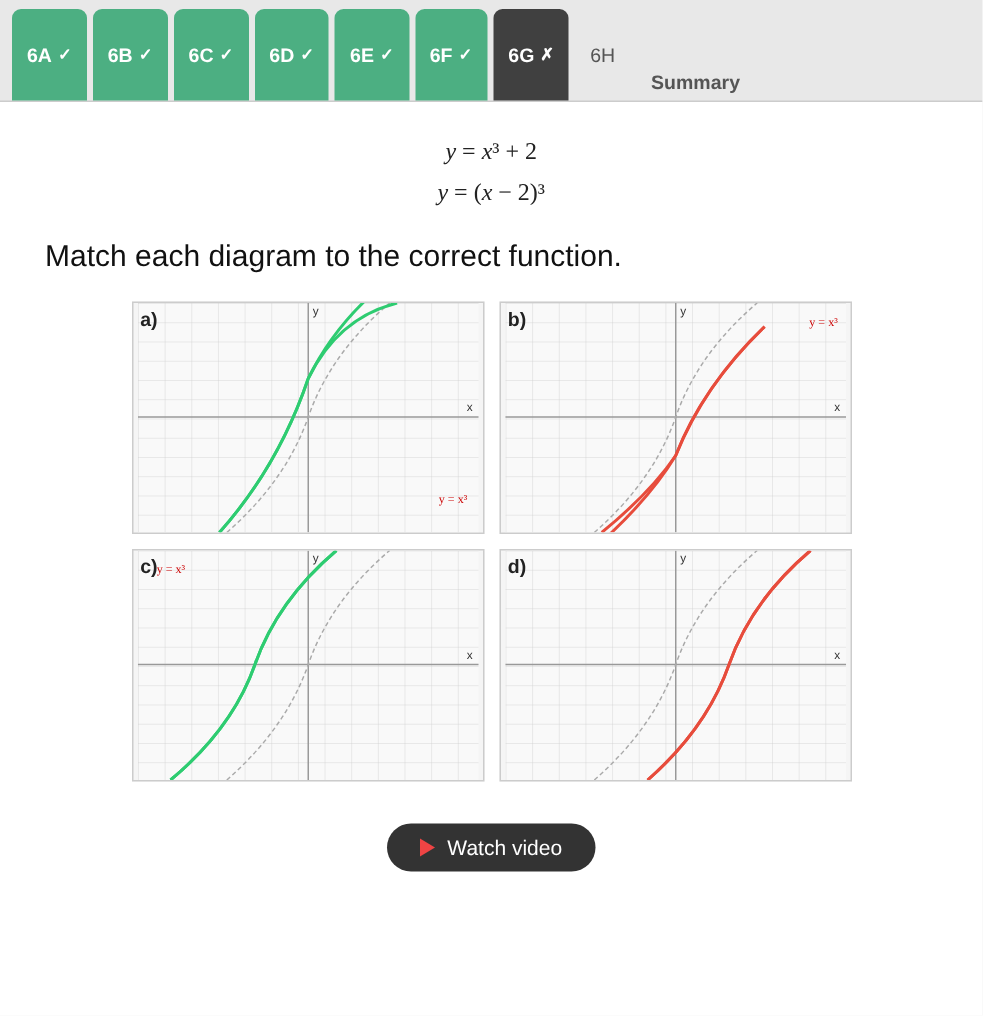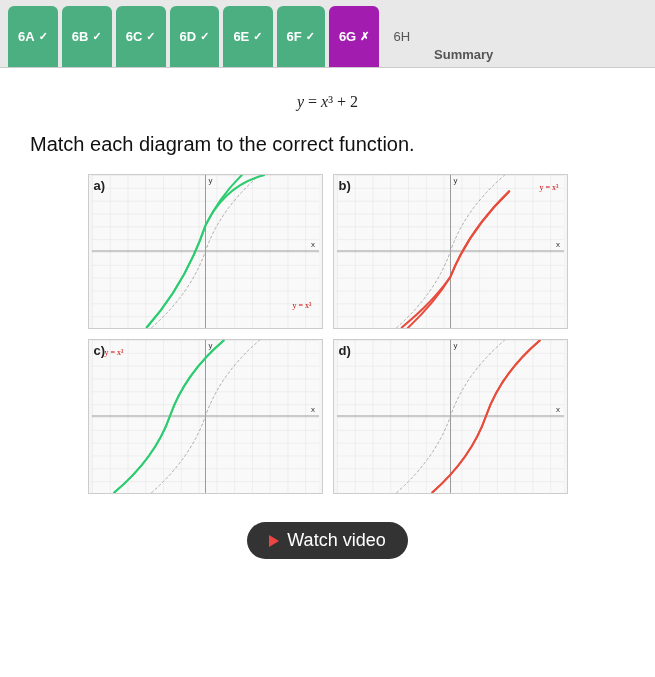--- a/index.html
+++ b/index.html
@@ -31,21 +31,21 @@
       background: #d8d8d8;
       color: #333;
     }
 
     .tab.done {
       background: #4caf82;
       color: white;
     }
 
     .tab.active-fail {
-      background: #a21caf;
+      background: #404040;
       color: white;
     }
 
     .tab.inactive {
       background: transparent;
       color: #555;
       font-weight: 400;
     }
 
     .tab.summary {
@@ -118,21 +118,21 @@
     }
 
     .watch-video-btn {
       display: block;
       margin: 14px auto 0 auto;
       background: #333;
       color: white;
       border: none;
       border-radius: 20px;
       padding: 8px 22px;
-      font-size: 18px;
+      font-size: 14px;
       cursor: pointer;
       display: flex;
       align-items: center;
       gap: 8px;
       width: fit-content;
     }
 
     .play-icon {
       width: 0;
       height: 0;
@@ -190,20 +190,21 @@
   </div>
   <div class="tab summary">
     <span>Summary</span>
   </div>
 </div>
 
 <div class="main-content">
 
   <div class="equations-block">
     <div class="eq"><em>y</em> = <em>x</em>³ + 2</div>
+    <div class="eq"><em>y</em> = (<em>x</em> − 2)³</div>
   </div>
 
   <div class="instruction">Match each diagram to the correct function.</div>
 
   <div class="graphs-grid">
 
     <div class="graph-cell">
       <span class="graph-label">a)</span>
       <span class="graph-eq-label" style="bottom:18px;right:10px;font-size:8px;color:#c00;">y = x³</span>
       <svg class="graph-svg" viewBox="0 0 230 155" xmlns="http://www.w3.org/2000/svg">

